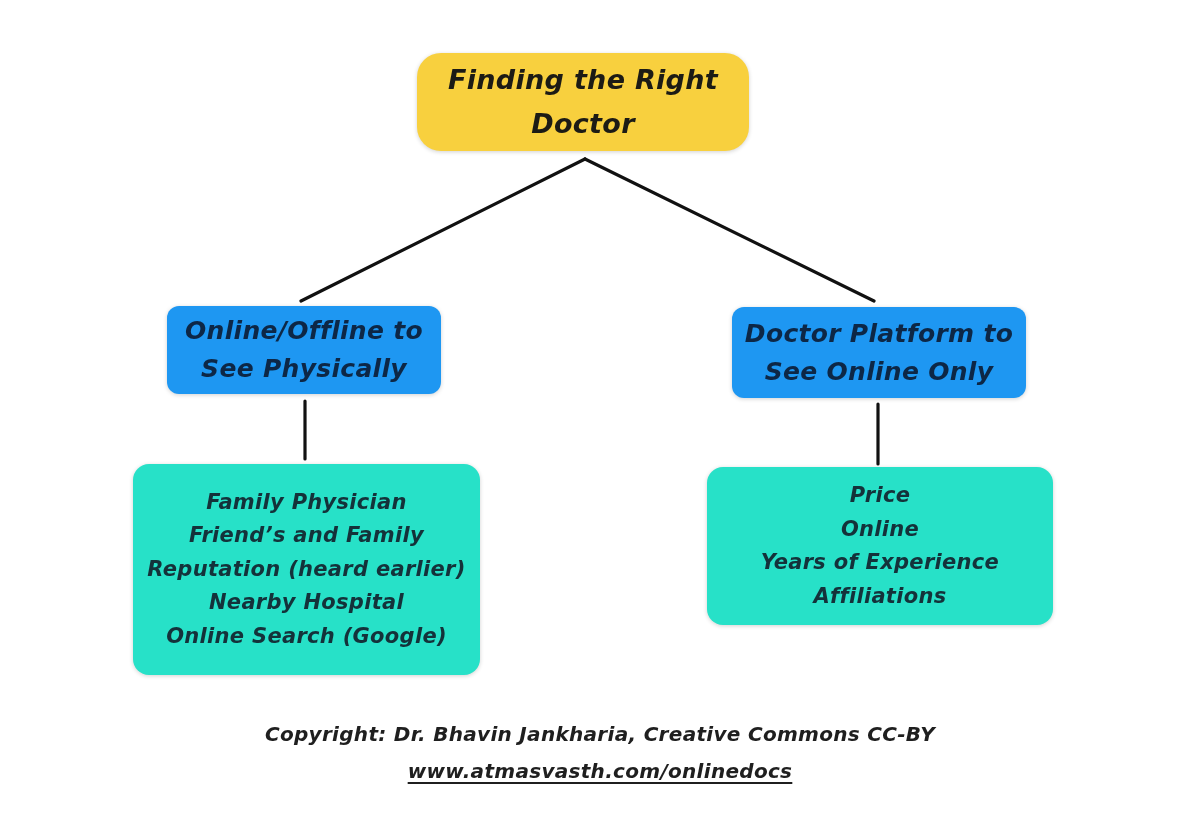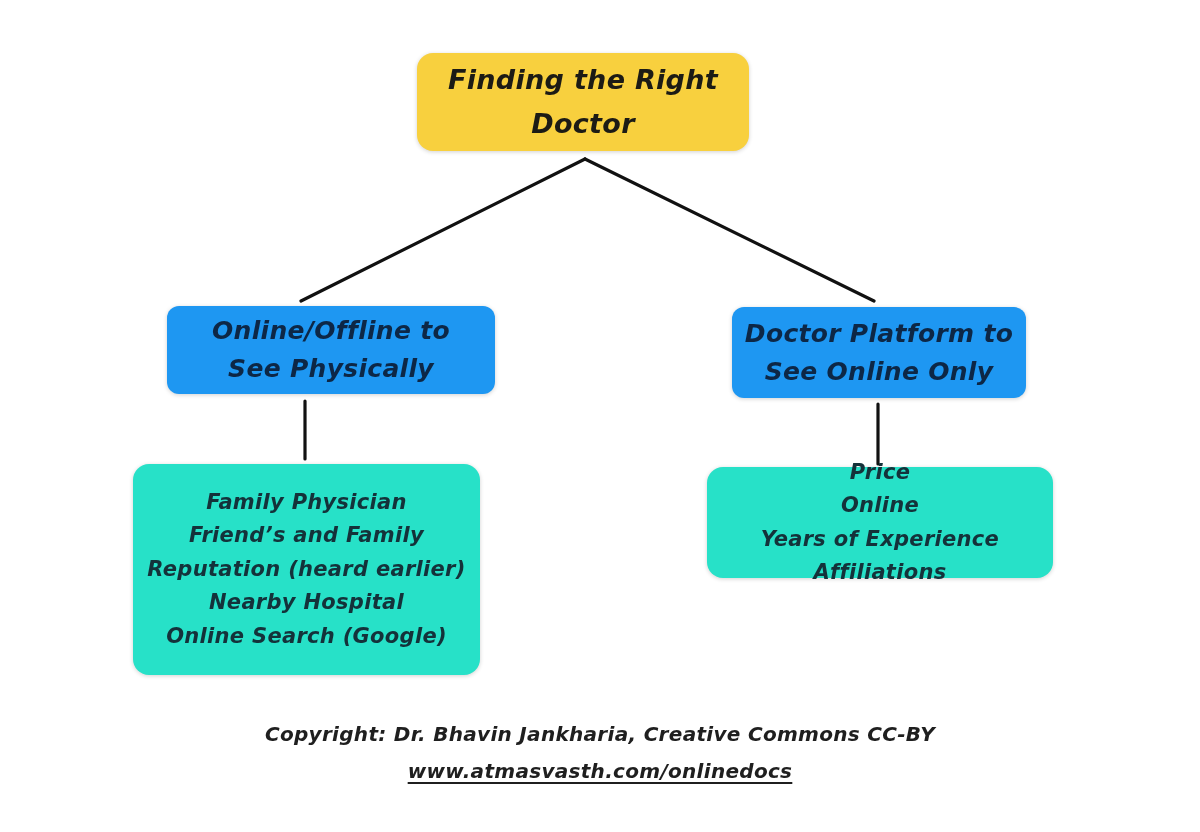--- a/index.html
+++ b/index.html
@@ -40,33 +40,33 @@
   .node .line { display: block; }
   .root {
     left: 417px;
     top: 53px;
     width: 332px;
     height: 98px;
     background: #F8D03E;
     color: #1c1b15;
     font-size: 27px;
     line-height: 44px;
-    border-radius: 16px;
+    border-radius: 24px;
   }
   .branch {
     background: #1E97F2;
     color: #0d2746;
     font-size: 25px;
     line-height: 38px;
     border-radius: 12px;
   }
   .branch-left {
     left: 167px;
     top: 306px;
-    width: 328px;
+    width: 274px;
     height: 88px;
   }
   .branch-right {
     left: 732px;
     top: 307px;
     width: 294px;
     height: 91px;
   }
   .leaf {
     background: #27E1C8;
@@ -78,21 +78,21 @@
   .leaf-left {
     left: 133px;
     top: 464px;
     width: 347px;
     height: 211px;
   }
   .leaf-right {
     left: 707px;
     top: 467px;
     width: 346px;
-    height: 111px;
+    height: 158px;
     border-radius: 16px;
   }
   .footer-line {
     position: absolute;
     left: 0;
     width: 1200px;
     text-align: center;
     font-style: italic;
     font-weight: 600;
     letter-spacing: 0.3px;

